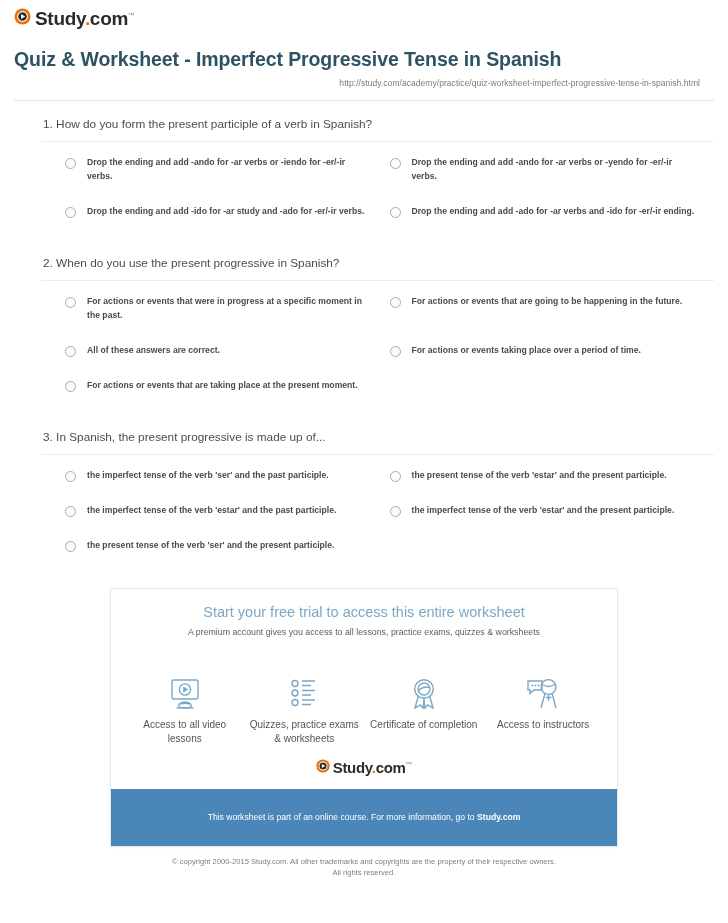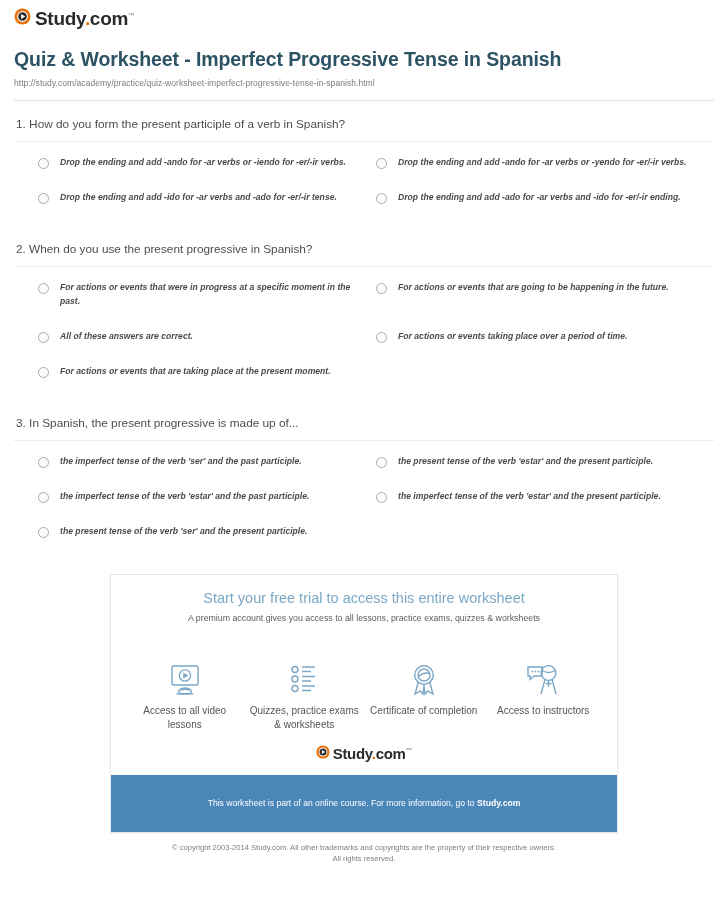--- a/index.html
+++ b/index.html
@@ -50,51 +50,52 @@
     color: #2c5264;
     line-height: 1.32;
     margin: 0;
     letter-spacing: -0.1px;
   }
   .page-url {
     font-size: 8.5px;
     color: #7b7b7b;
     margin: 5px 0 0 0;
     letter-spacing: 0.05px;
+    text-align: right;
   }
 
   .header-rule {
     border: 0;
     border-top: 1px solid #e3e3e3;
     margin: 12px 14px 0 14px;
   }
 
   
   .quiz {
     padding: 0 14px;
   }
   .question {
     padding-top: 16px;
+    margin-left: 27px;
   }
   .question-text {
     font-size: 11.8px;
     color: #4d4d4d;
     margin: 0 0 9px 2px;
     line-height: 1.3;
   }
   .question-rule {
     border: 0;
     border-top: 1px solid #ececec;
     margin: 0 0 14px 0;
   }
   .options {
     display: flex;
     flex-wrap: wrap;
     padding-left: 24px;
-    font-style: italic;
   }
   .option {
     width: 50%;
     box-sizing: border-box;
     display: flex;
     align-items: flex-start;
     padding: 0 18px 0 0;
     margin-bottom: 21px;
   }
   .radio {
@@ -230,21 +231,21 @@
       <div class="option">
         <span class="radio"></span>
         <span class="option-label">Drop the ending and add -ando for -ar verbs or -iendo for -er/-ir verbs.</span>
       </div>
       <div class="option">
         <span class="radio"></span>
         <span class="option-label">Drop the ending and add -ando for -ar verbs or -yendo for -er/-ir verbs.</span>
       </div>
       <div class="option">
         <span class="radio"></span>
-        <span class="option-label">Drop the ending and add -ido for -ar verbs and -ado for -er/-ir tense.</span>
+        <span class="option-label">Drop the ending and add -ido for -ar study and -ado for -er/-ir verbs.</span>
       </div>
       <div class="option">
         <span class="radio"></span>
         <span class="option-label">Drop the ending and add -ado for -ar verbs and -ido for -er/-ir ending.</span>
       </div>
     </div>
   </div>
 
   <div class="question">
     <p class="question-text">2. When do you use the present progressive in Spanish?</p>
@@ -382,15 +383,15 @@
         </span>
         <span class="logo-word"><span>Study</span><span class="dot">.</span><span>com</span><span class="logo-tm">™</span></span>
       </span>
     </div>
 
     <div class="promo-banner"><span>This worksheet is part of an online course. For more information, go to </span><b>Study.com</b></div>
   </div>
 </div>
 
 <div class="footer">
-  <div>© copyright 2003-2014 Study.com. All other trademarks and copyrights are the property of their respective owners.</div>
+  <div>© copyright 2000-2015 Study.com. All other trademarks and copyrights are the property of their respective owners.</div>
   <div>All rights reserved.</div>
 </div>
 
 </body></html>

